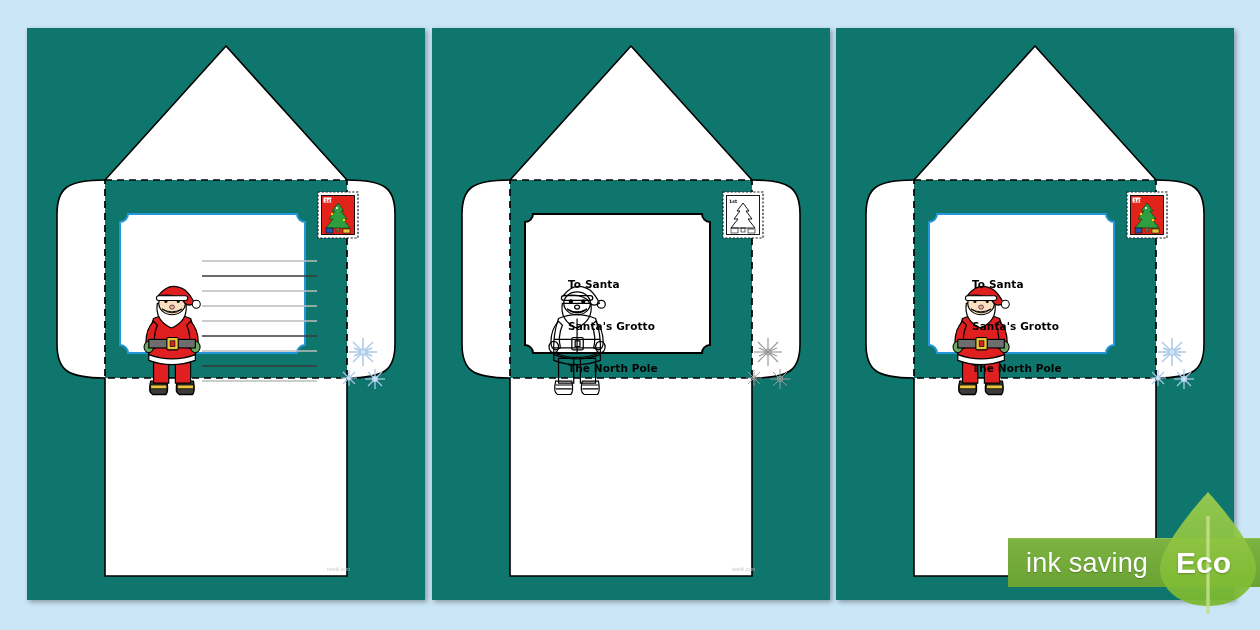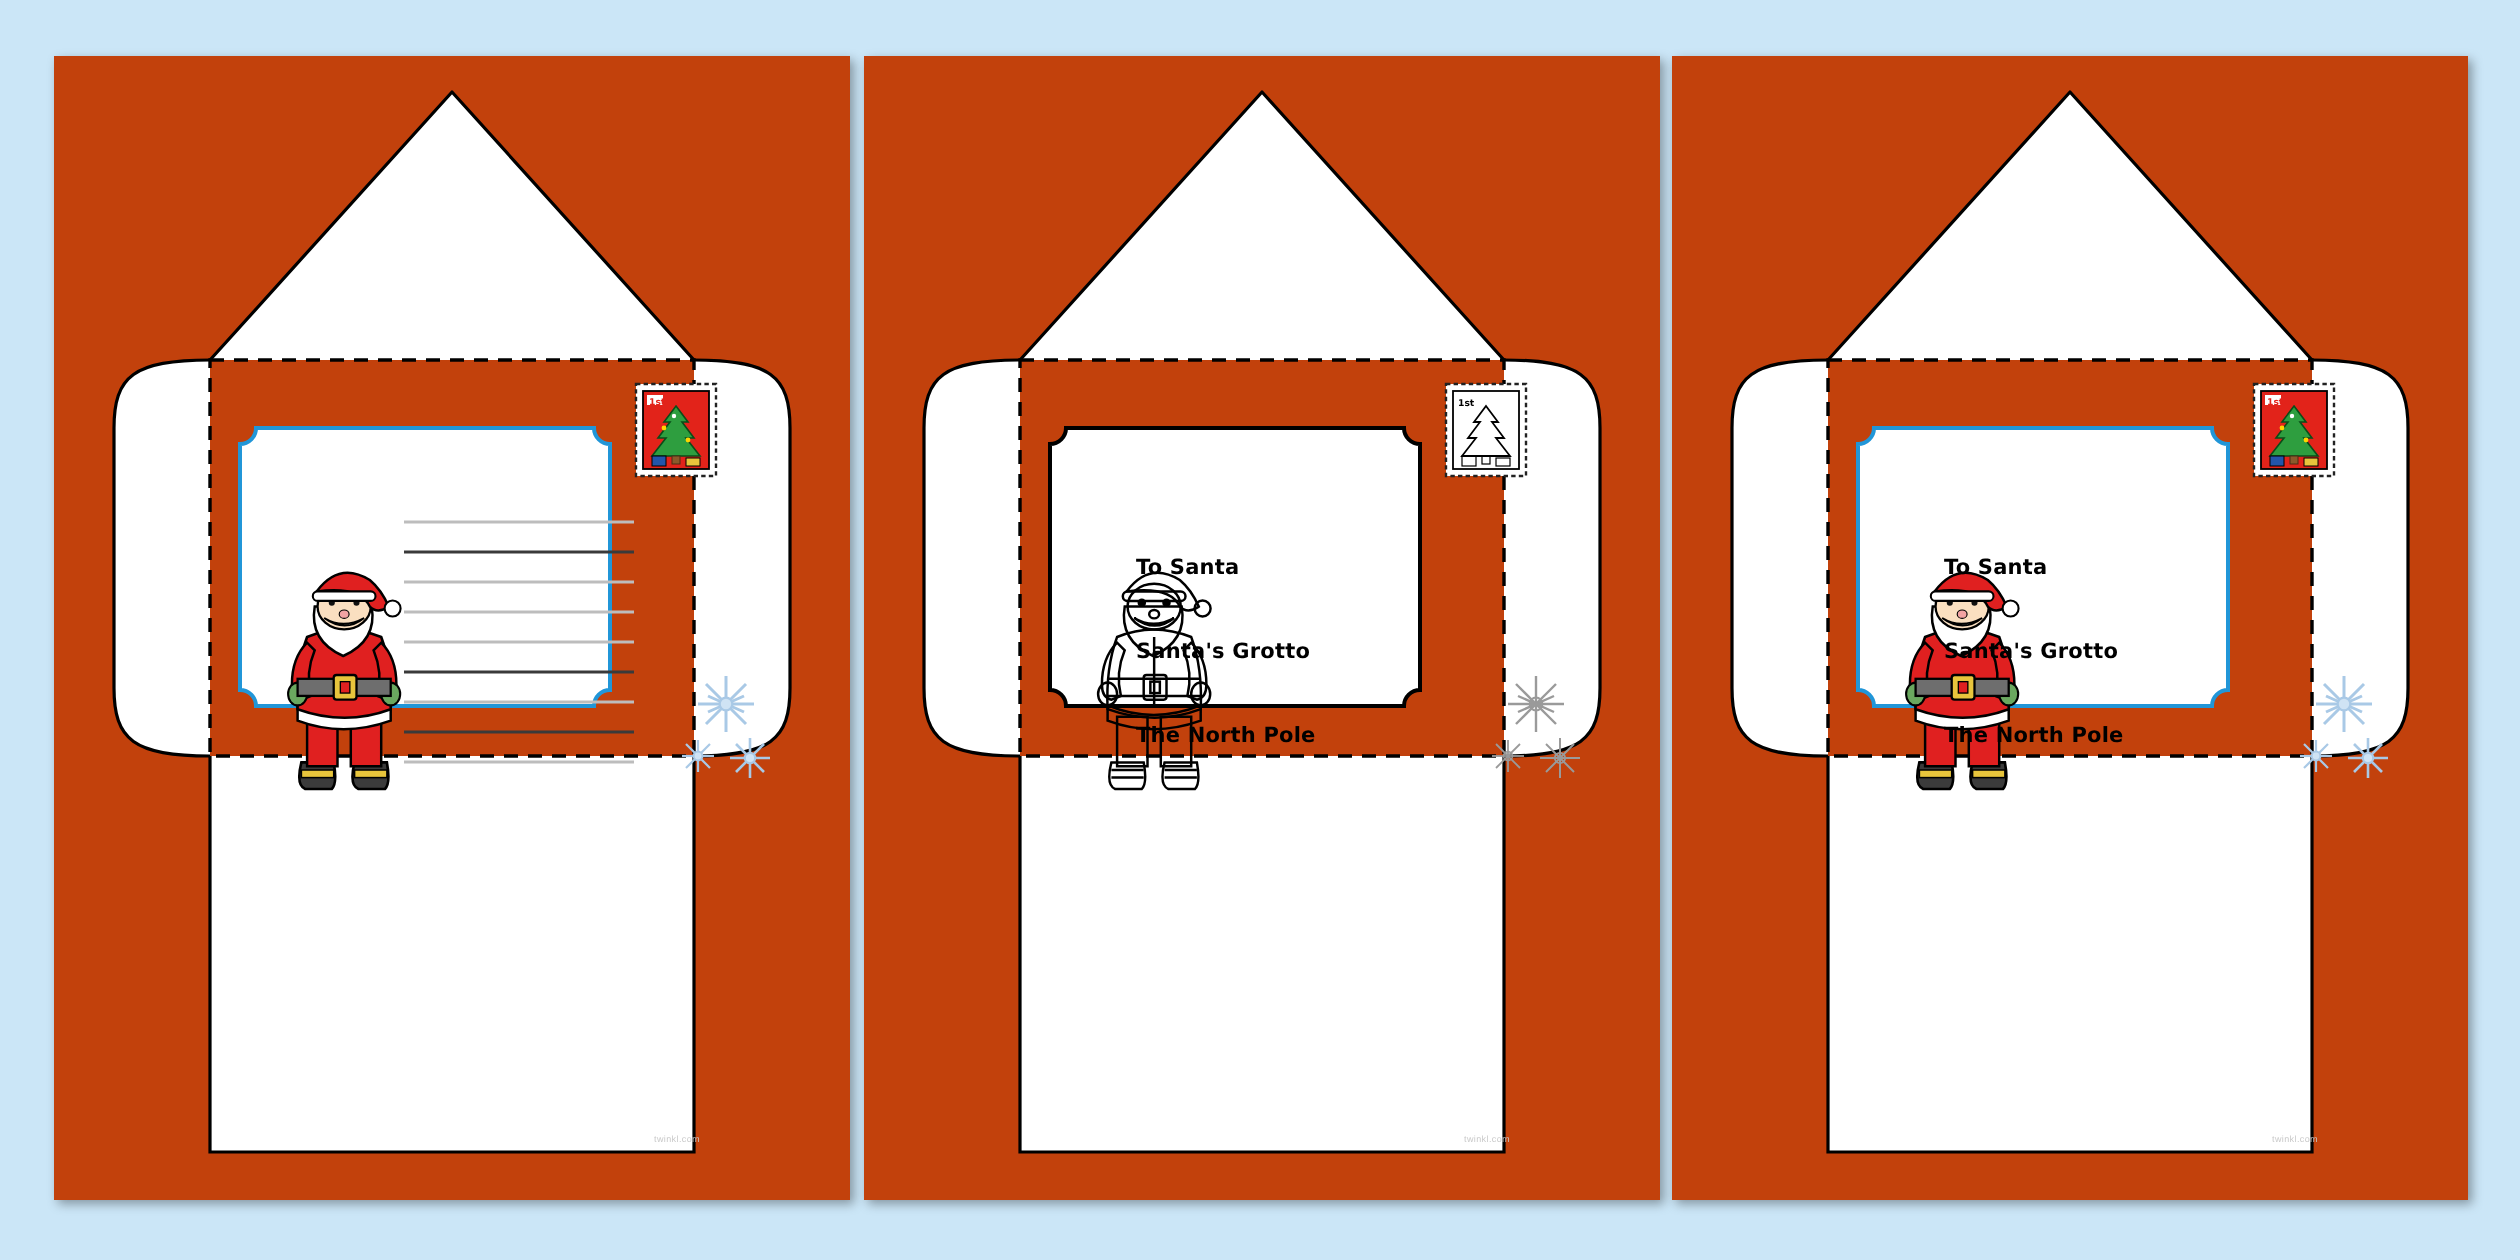--- a/index.html
+++ b/index.html
@@ -10,21 +10,21 @@
     overflow:hidden;
     position:relative;
   }
   .stage{position:absolute;inset:0;}
 
   
   .sheet{
     position:absolute;
     top:28px;
     width:398px;height:572px;
-    background:#c2410c;
+    background:#0f766e;
     box-shadow:2px 2px 5px rgba(0,0,0,.35);
   }
   #sheet-1{left:27px;}
   #sheet-2{left:432px;}
   #sheet-3{left:836px;}
 
   
   .envelope{position:absolute;left:0;top:0;width:398px;height:572px;}
   .envelope svg{display:block;width:398px;height:572px;}
 
@@ -413,14 +413,31 @@
       <div class="addr" style="left:136px;top:221px">
         <div>To Santa</div>
         <div>Santa's Grotto</div>
         <div>The North Pole</div>
       </div>
 
       <span class="wm" style="left:300px;top:539px">twinkl.com</span>
     </div>
   </div>
 
+  <div id="eco-badge">
+    <div class="eco-bar"></div>
+    <div class="eco-text">ink saving</div>
+    <div class="eco-leaf-wrap">
+      <svg width="104" height="126" viewBox="0 0 104 126" xmlns="http://www.w3.org/2000/svg">
+        <defs>
+          <linearGradient id="lg" x1="0" y1="0" x2="0" y2="1">
+            <stop offset="0" stop-color="#9ccd4e"></stop>
+            <stop offset="1" stop-color="#7ab82f"></stop>
+          </linearGradient>
+        </defs>
+        <path d="M52 4 C 52 4, 100 56, 100 80 C100 102, 79 118, 52 118 C25 118, 4 102, 4 80 C4 56, 52 4, 52 4 Z" fill="url(#lg)" opacity="0.93"></path>
+        <line x1="52" y1="28" x2="52" y2="126" stroke="#c3e08a" stroke-width="3.5" opacity="0.85"></line>
+      </svg>
+    </div>
+    <div class="eco-word">Eco</div>
+  </div>
 
 </div>
 
 </body></html>

